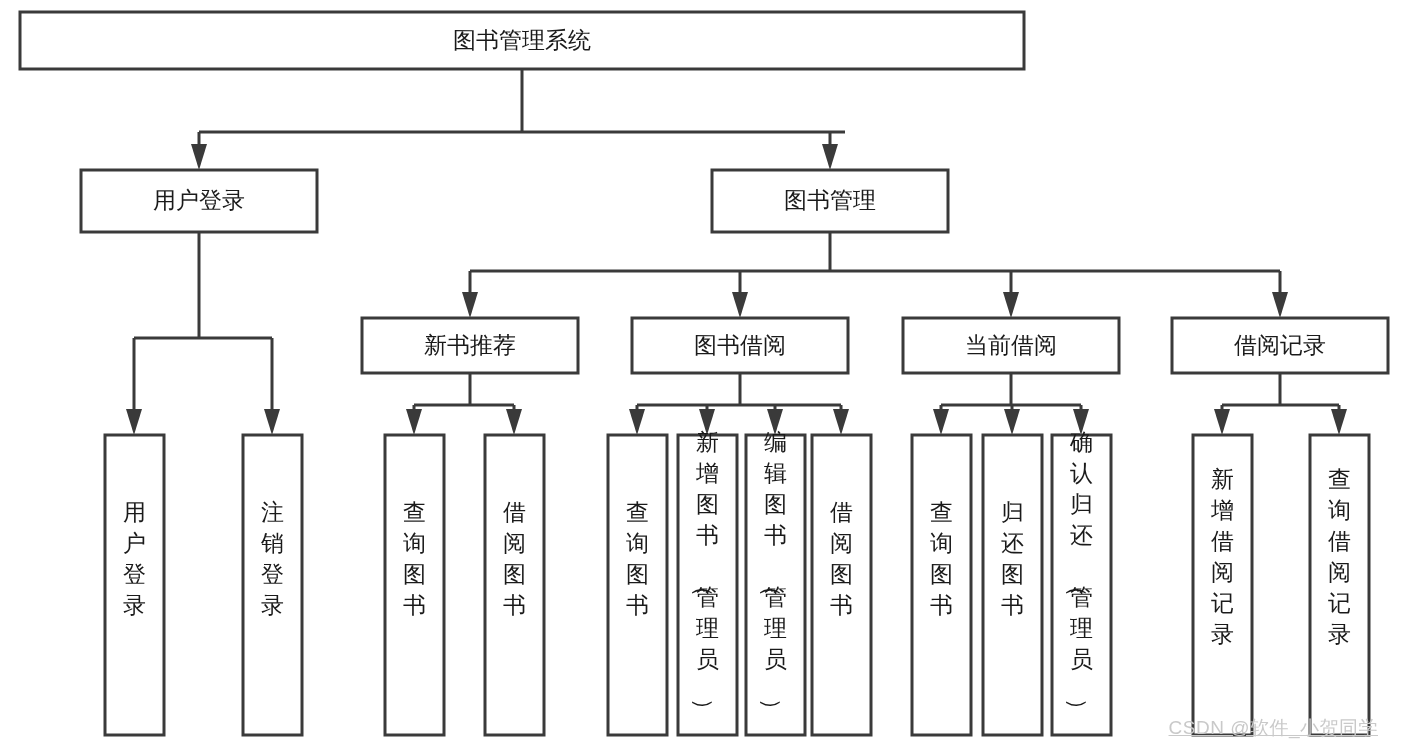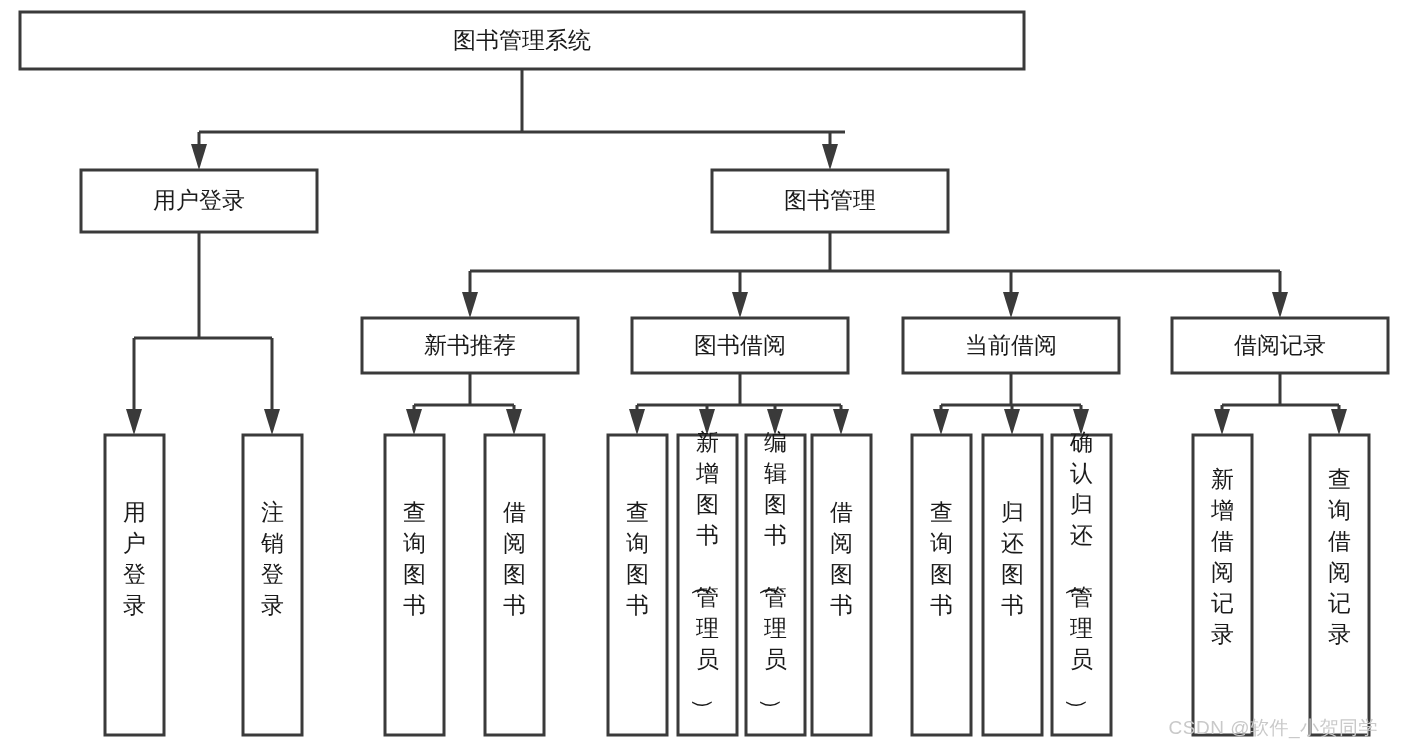--- a/index.html
+++ b/index.html
@@ -56,20 +56,21 @@
   .watermark {
     position: absolute;
     right: 8px;
     bottom: 6px;
     font-family: "Liberation Sans", "DejaVu Sans", sans-serif;
     font-size: 19px;
     color: #c9c9c9;
     white-space: nowrap;
     letter-spacing: 0.5px;
     pointer-events: none;
+    text-decoration: underline;
   }
 </style>
 </head>
 <body>
 
 <div id="diagram-root">
 
   <svg class="diagram-canvas" viewBox="0 0 1405 747">
 
     <g>

